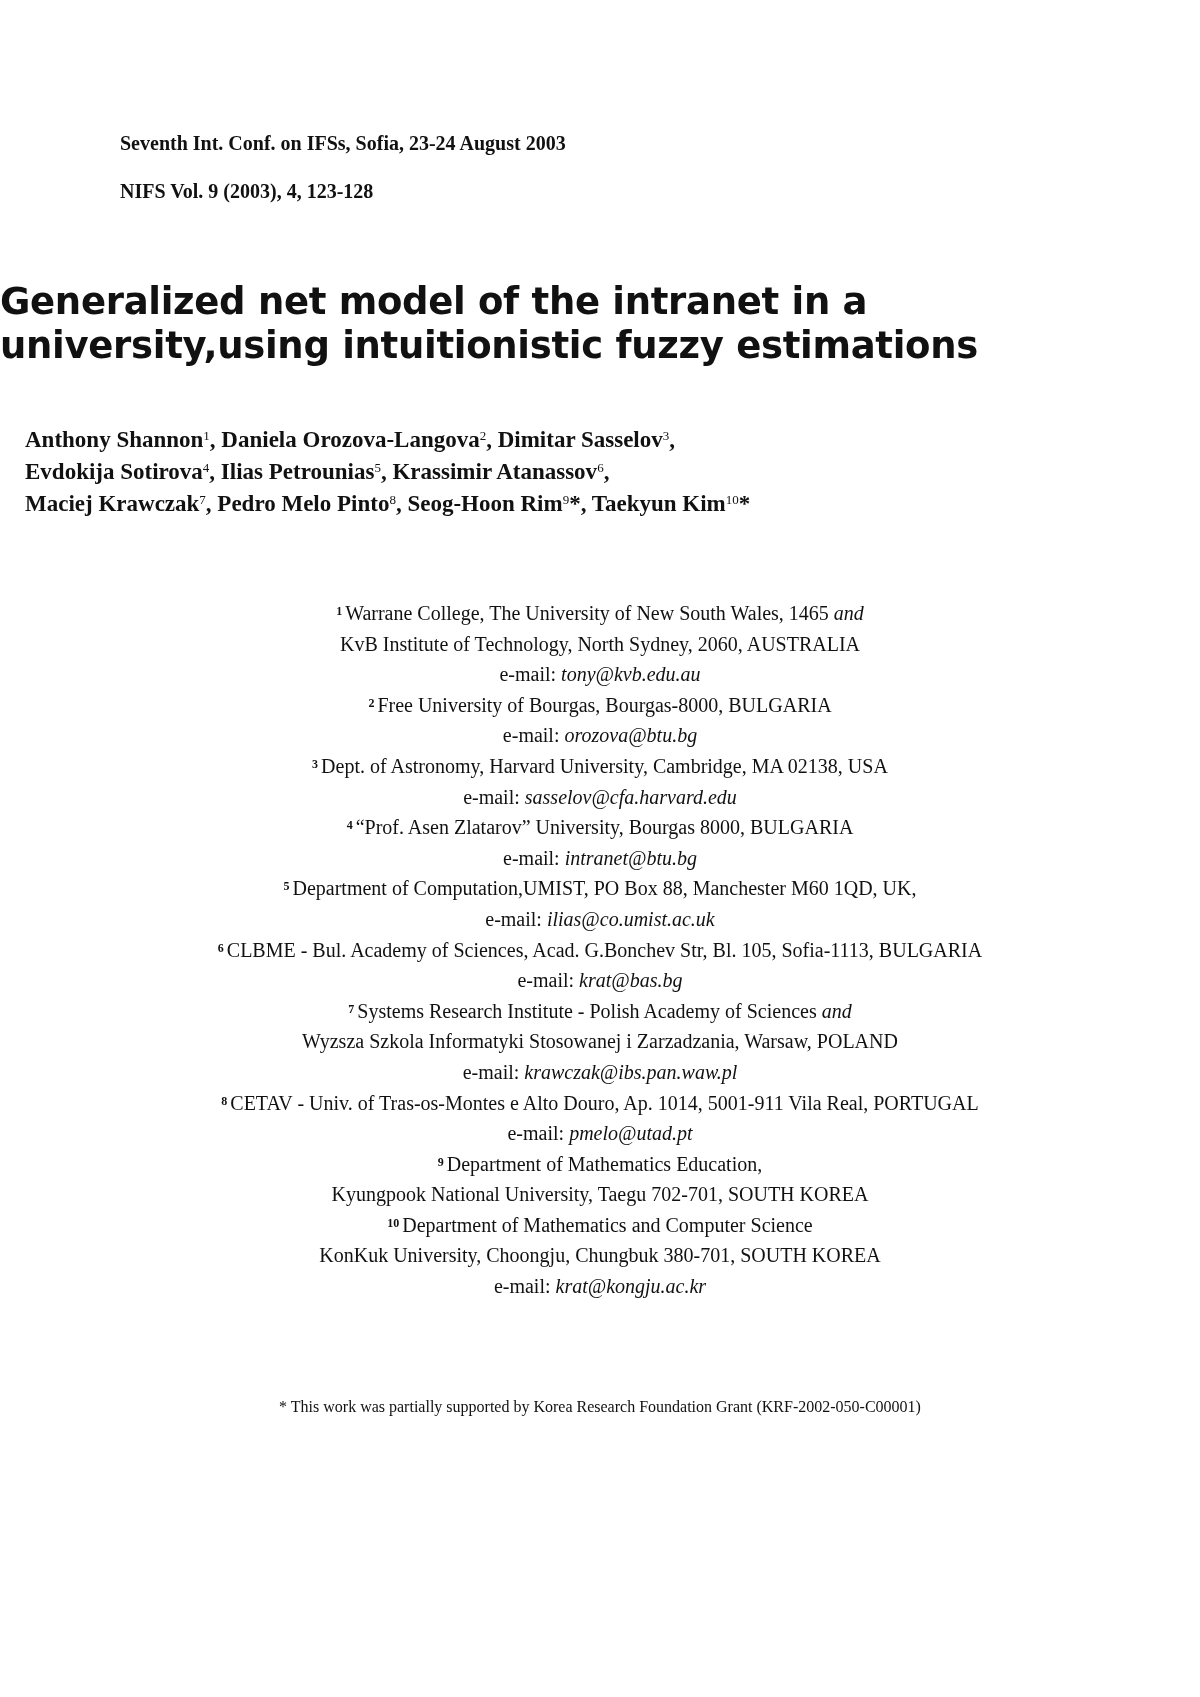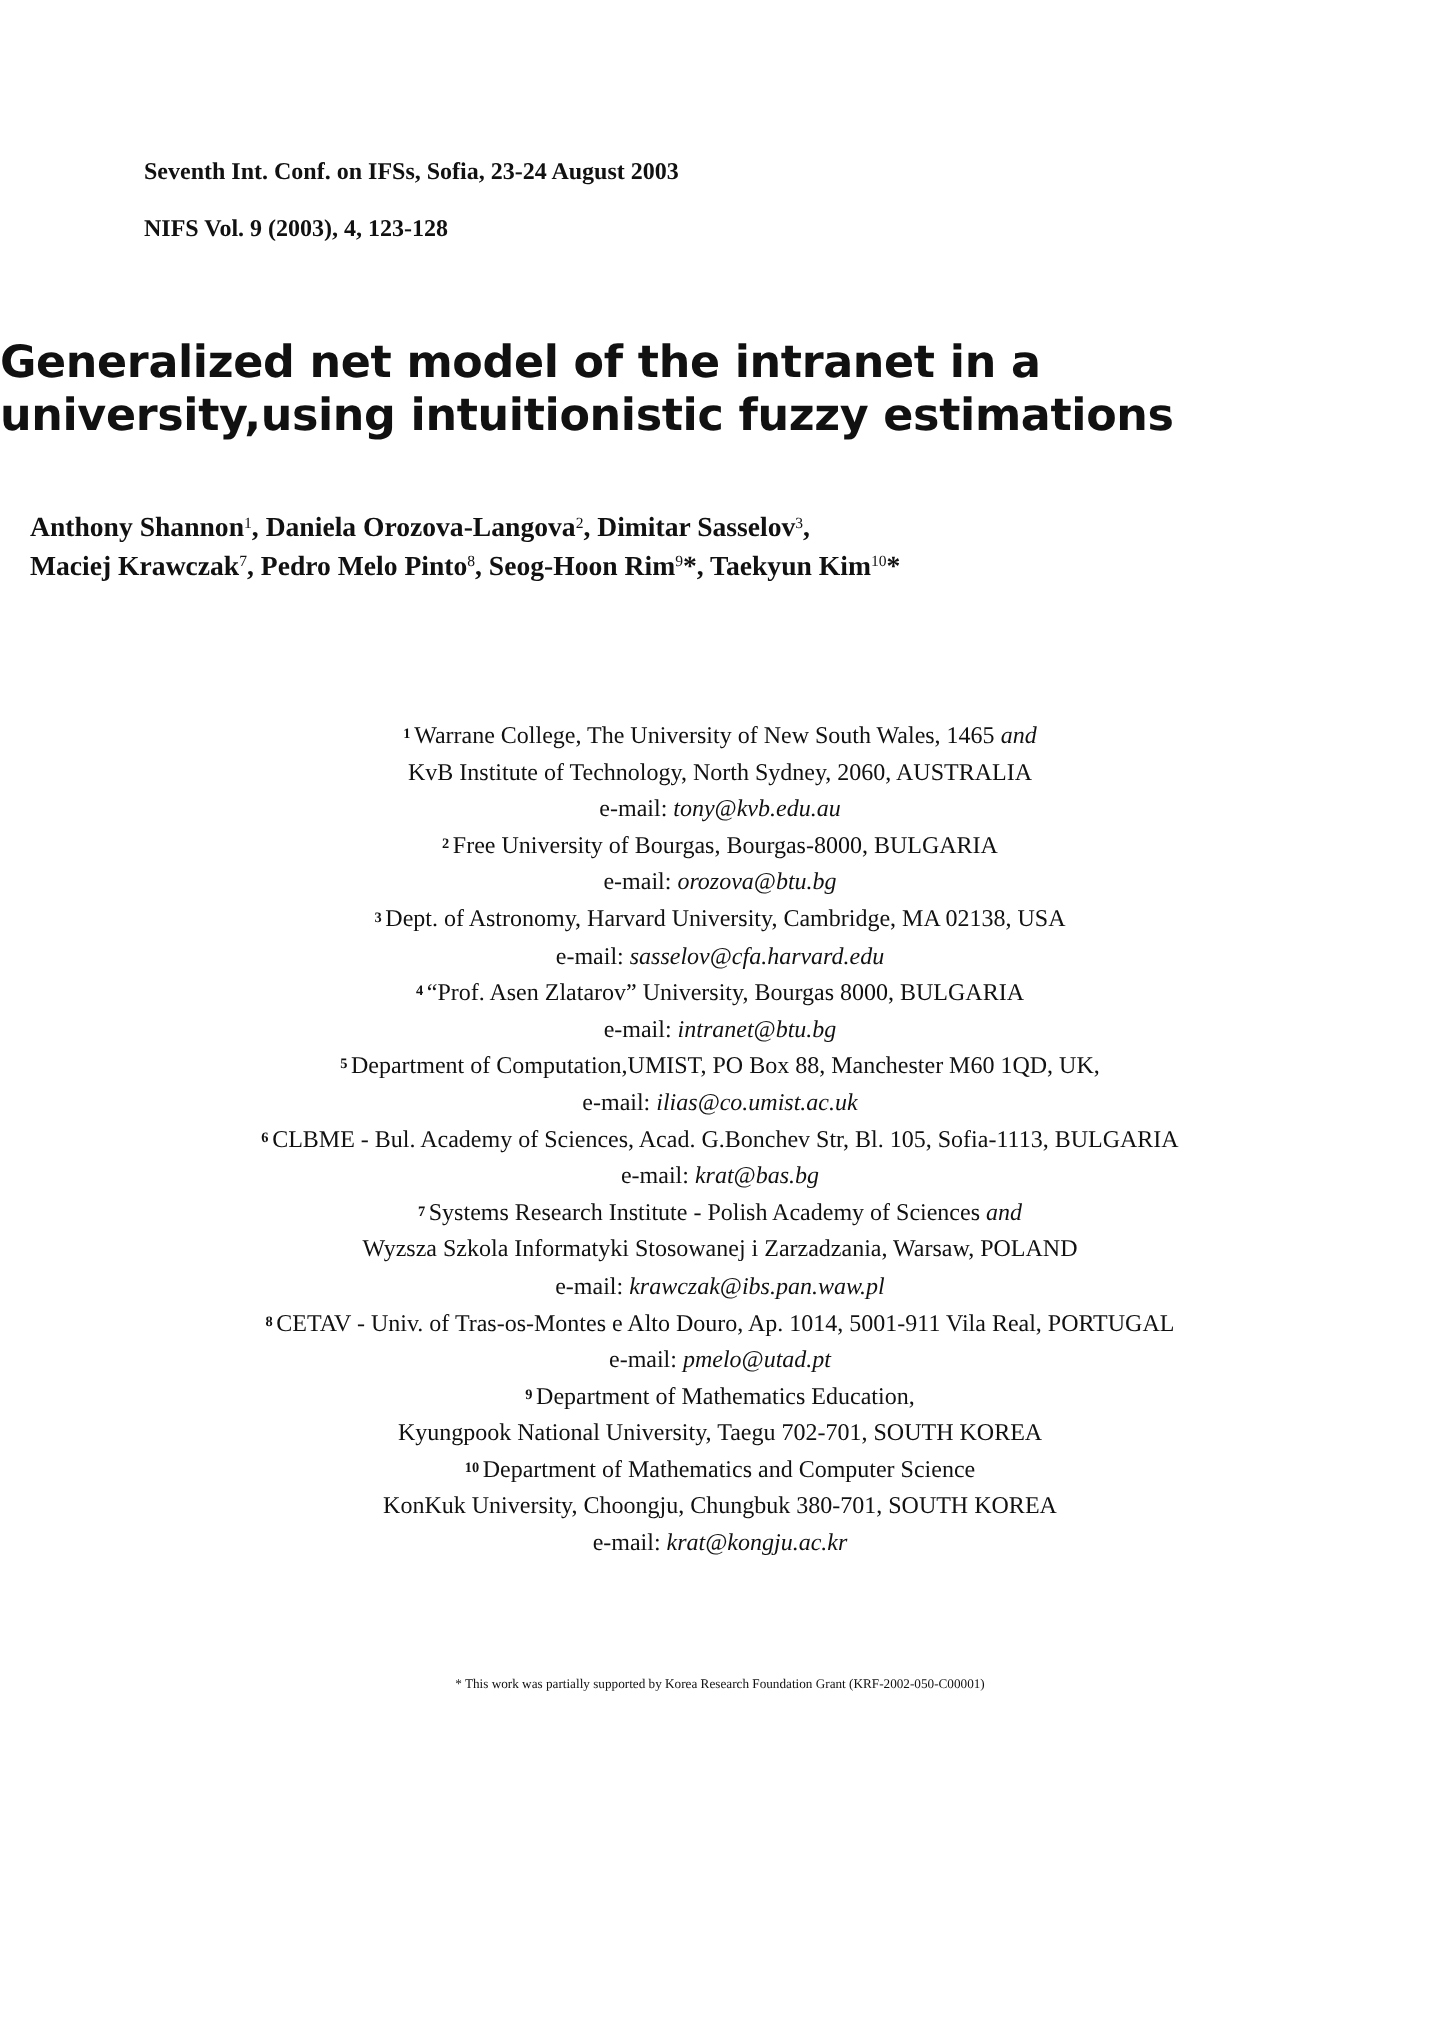--- a/index.html
+++ b/index.html
@@ -7,38 +7,43 @@
   .header { position:absolute; left:120px; font-family:"Liberation Serif", serif; font-weight:bold; font-size:20px; }
   .h1 { top:132px; }
   .h2 { top:180px; }
   .title { position:absolute; top:280px; left:0; width:1200px; font-family:"DejaVu Sans", sans-serif; font-weight:bold; font-size:37px; line-height:44px; letter-spacing:-0.3px; }
   .authors { position:absolute; top:424px; left:0; width:968px; font-family:"Liberation Serif", serif; font-weight:bold; font-size:23px; line-height:32px;margin-left:25px; }
   .authors sup { font-size:13px; font-weight:normal; vertical-align:top; position:relative; top:-4px; }
   .affils { position:absolute; top:598px; left:0; width:1200px; text-align:center; font-family:"Liberation Serif", serif; font-size:20px; line-height:30.6px; }
   .affils sup { font-size:12px; font-weight:bold; vertical-align:top; position:relative; top:-2px; margin-right:3px; }
   .affils .email { font-style:italic; }
   .affils .and { font-style:italic; }
-  .footnote { position:absolute; top:1398px; left:0; width:1200px; text-align:center; font-family:"Liberation Serif", serif; font-size:11px; }
+  .footnote { position:absolute; top:1398px; left:0; width:1200px; text-align:center; font-family:"Liberation Serif", serif; font-size:16px; }
 </style>
 </head>
 <body>
 
 <div class="header h1">Seventh Int. Conf. on IFSs, Sofia, 23-24 August 2003</div>
 <div class="header h2">NIFS Vol. 9 (2003), 4, 123-128</div>
 
 <div class="title">
   <div>Generalized net model of the intranet in a</div>
   <div>university,using intuitionistic fuzzy estimations</div>
 </div>
 
 <div class="authors">
   <div>
     <span>Anthony Shannon</span><sup>1</sup><span>, </span>
     <span>Daniela Orozova-Langova</span><sup>2</sup><span>, </span>
     <span>Dimitar Sasselov</span><sup>3</sup><span>,</span>
+  </div>
+  <div>
+    <span>Evdokija Sotirova</span><sup>4</sup><span>, </span>
+    <span>Ilias Petrounias</span><sup>5</sup><span>, </span>
+    <span>Krassimir Atanassov</span><sup>6</sup><span>,</span>
   </div>
   <div>
     <span>Maciej Krawczak</span><sup>7</sup><span>, </span>
     <span>Pedro Melo Pinto</span><sup>8</sup><span>, </span>
     <span>Seog-Hoon Rim</span><sup>9</sup><span>*, </span>
     <span>Taekyun Kim</span><sup>10</sup><span>*</span>
   </div>
 </div>
 
 <div class="affils">

